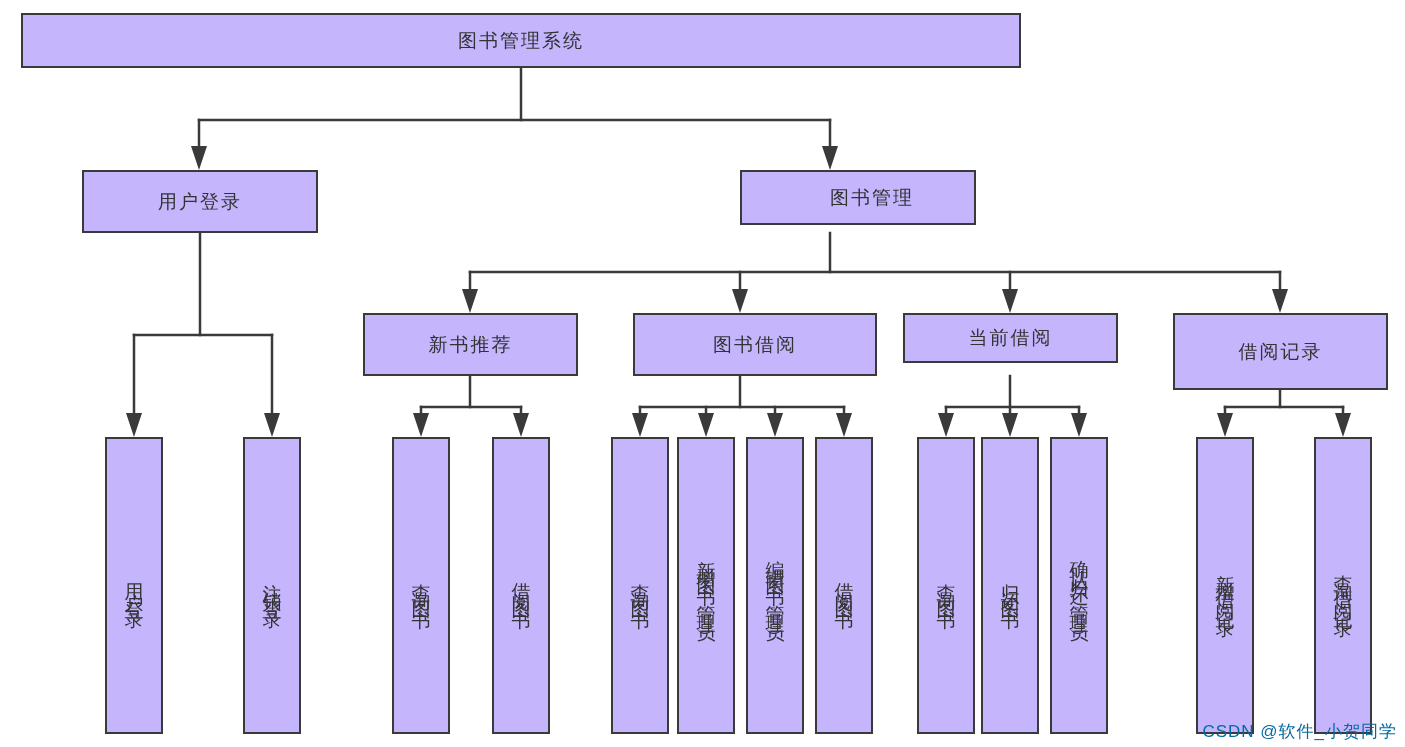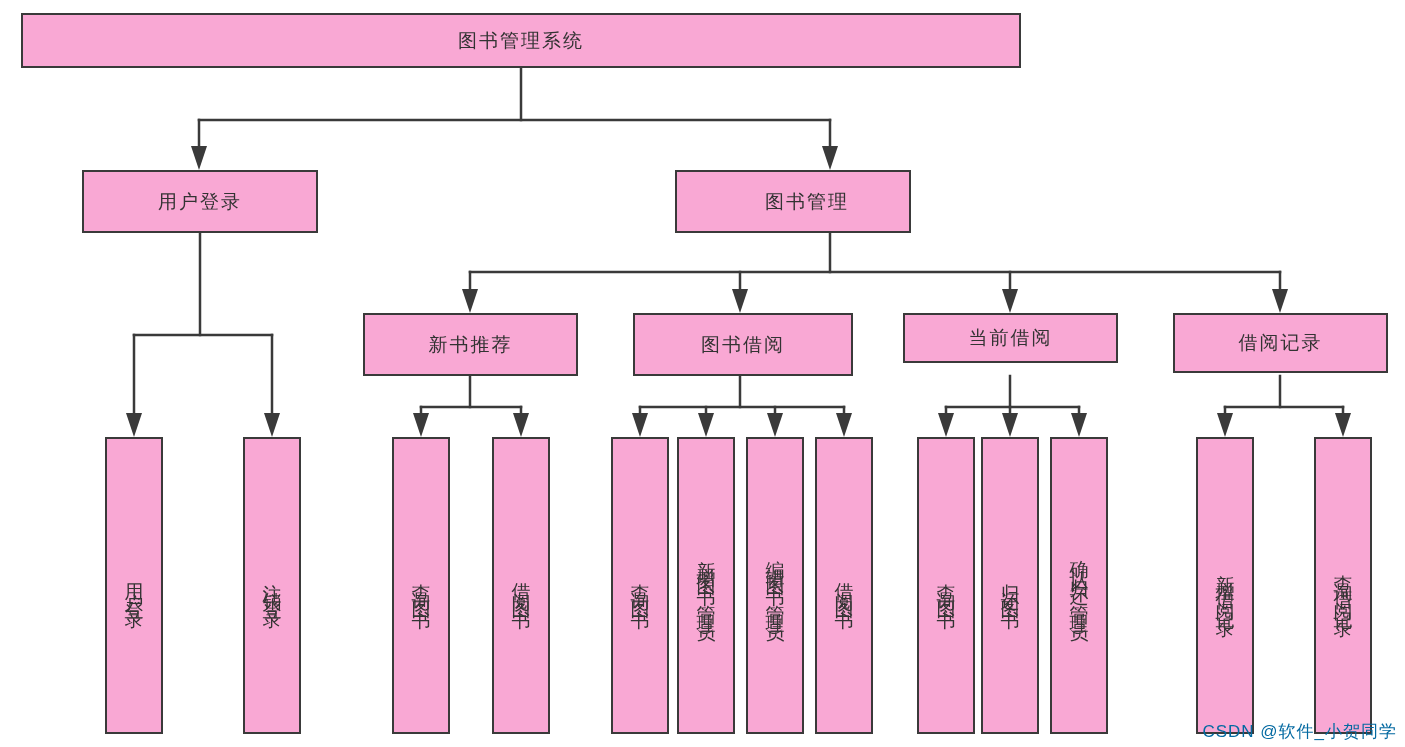--- a/index.html
+++ b/index.html
@@ -18,21 +18,21 @@
   #connector-svg {
     position: absolute;
     left: 0;
     top: 0;
     width: 1405px;
     height: 747px;
     pointer-events: none;
   }
   .box {
     position: absolute;
-    background: #f9a8d4;
+    background: #c4b5fd;
     border: 2px solid #3a3a3a;
     box-sizing: border-box;
     display: flex;
     align-items: center;
     justify-content: center;
     color: #333333;
   }
   .h-box {
     font-size: 19px;
     letter-spacing: 2px;
@@ -116,34 +116,34 @@
       <polygon points="1335,413 1351,413 1343,437" fill="#3a3a3a"></polygon>
     </svg>
 
   <div class="box h-box" style="left:21px; top:13px; width:1000px; height:55px;">
     <span>图书管理系统</span>
   </div>
 
   <div class="box h-box" style="left:82px; top:170px; width:236px; height:63px;">
     <span>用户登录</span>
   </div>
-  <div class="box h-box" style="left:675px; top:170px; width:236px; height:63px;padding-left:28px;">
+  <div class="box h-box" style="left:740px; top:170px; width:236px; height:55px;padding-left:28px;">
     <span>图书管理</span>
   </div>
 
   <div class="box h-box" style="left:363px; top:313px; width:215px; height:63px;">
     <span>新书推荐</span>
   </div>
-  <div class="box h-box" style="left:633px; top:313px; width:220px; height:63px;">
+  <div class="box h-box" style="left:633px; top:313px; width:244px; height:63px;">
     <span>图书借阅</span>
   </div>
   <div class="box h-box" style="left:903px; top:313px; width:215px; height:50px;">
     <span>当前借阅</span>
   </div>
-  <div class="box h-box" style="left:1173px; top:313px; width:215px; height:60px;">
+  <div class="box h-box" style="left:1173px; top:313px; width:215px; height:77px;">
     <span>借阅记录</span>
   </div>
 
   <div class="box v-box" style="left:105px; top:437px; width:58px; height:297px;">
     <span class="v-label">用户登录</span>
   </div>
   <div class="box v-box" style="left:243px; top:437px; width:58px; height:297px;">
     <span class="v-label">注销登录</span>
   </div>
 

